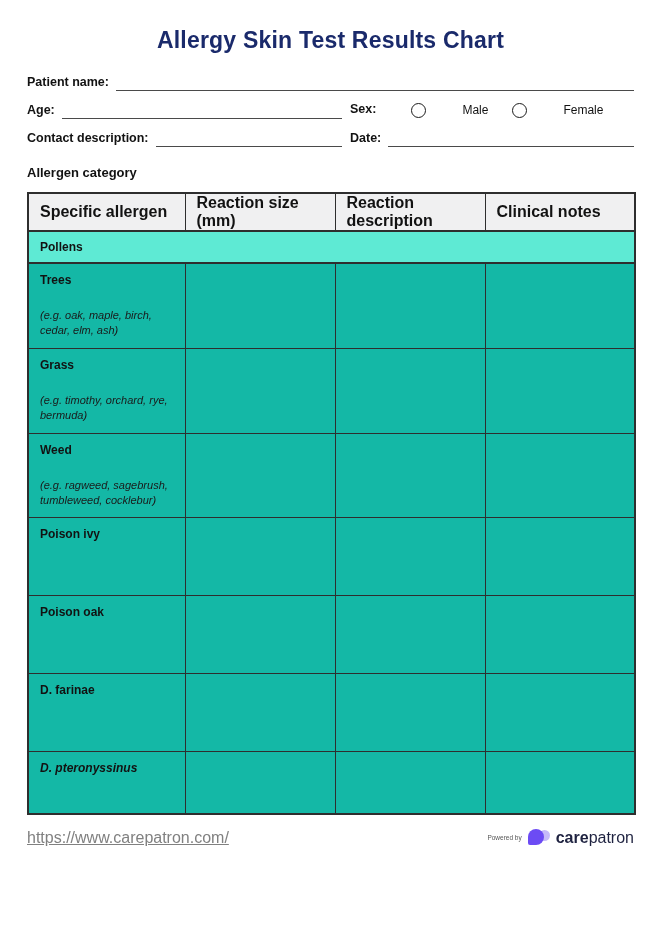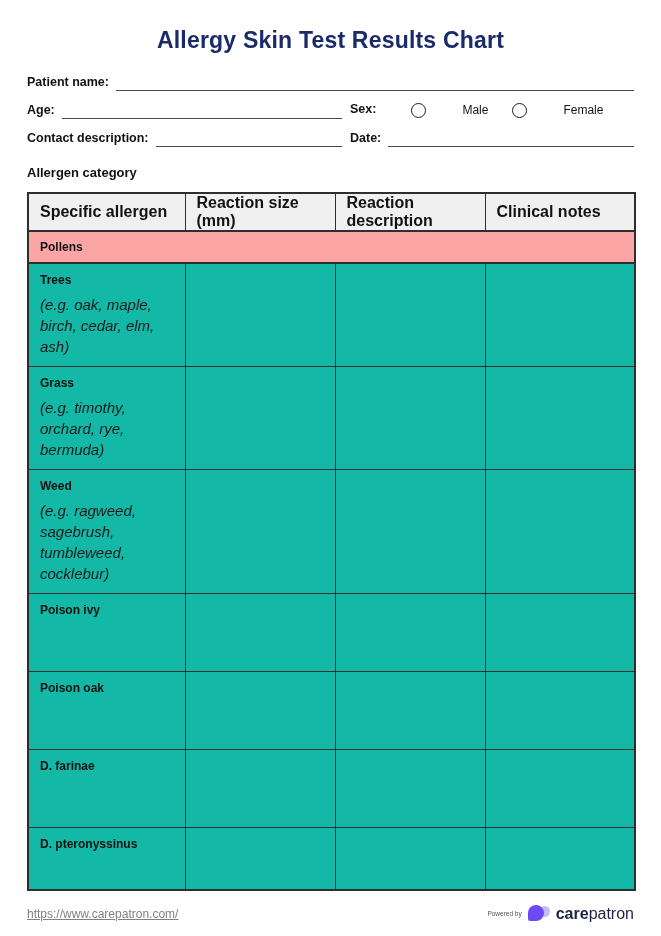--- a/index.html
+++ b/index.html
@@ -71,53 +71,53 @@
   }
   thead th {
     background: #f0f0f1;
     font-size: 16px;
     font-weight: bold;
     height: 33px;
     padding: 0 11px;
     border-bottom-width: 2px;
   }
   tr.section-row td {
-    background: #fca5a5;
+    background: #5eead4;
     font-size: 12px;
     font-weight: bold;
     height: 32px;
     padding: 0 11px;
     border-top-width: 2px;
     border-bottom-width: 2px;
   }
   tr.data-row td {
     background: #14b8a6;
     height: 78px;
     padding: 9px 11px;
     vertical-align: top;
   }
-  tr.data-row.last td { height: 62px; }
+  tr.data-row.last td { height: 62px; font-style: italic; }
   .allergen-name { font-size: 12px; font-weight: bold; }
   .allergen-examples {
-    font-size: 15px;
+    font-size: 11px;
     font-style: italic;
-    margin-top: 7px;
+    margin-top: 21px;
     line-height: 1.4;
     color: #1a1a1a;
   }
 
   
   .footer {
     margin-top: 14px;
     display: flex;
     justify-content: space-between;
     align-items: center;
   }
   .footer-link {
-    font-size: 12px;
+    font-size: 16px;
     color: #808080;
     text-decoration: underline;
   }
   .powered { display: flex; align-items: center; }
   .powered-by { font-size: 6.5px; color: #555555; margin-right: 6px; }
   .logo-icon { position: relative; width: 24px; height: 17px; margin-right: 4px; }
   .logo-bubble-light {
     position: absolute; left: 11px; top: 1px;
     width: 11px; height: 11px;
     border-radius: 50%;

